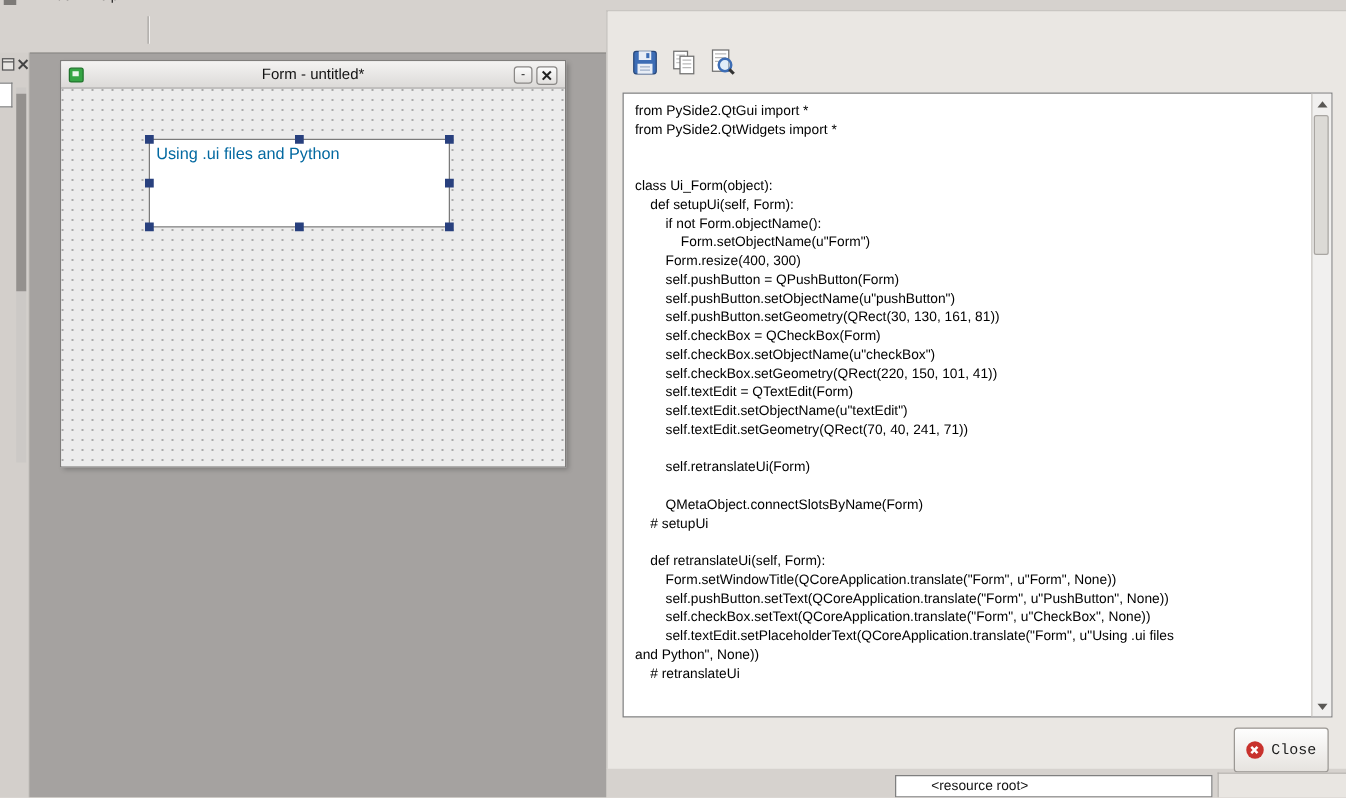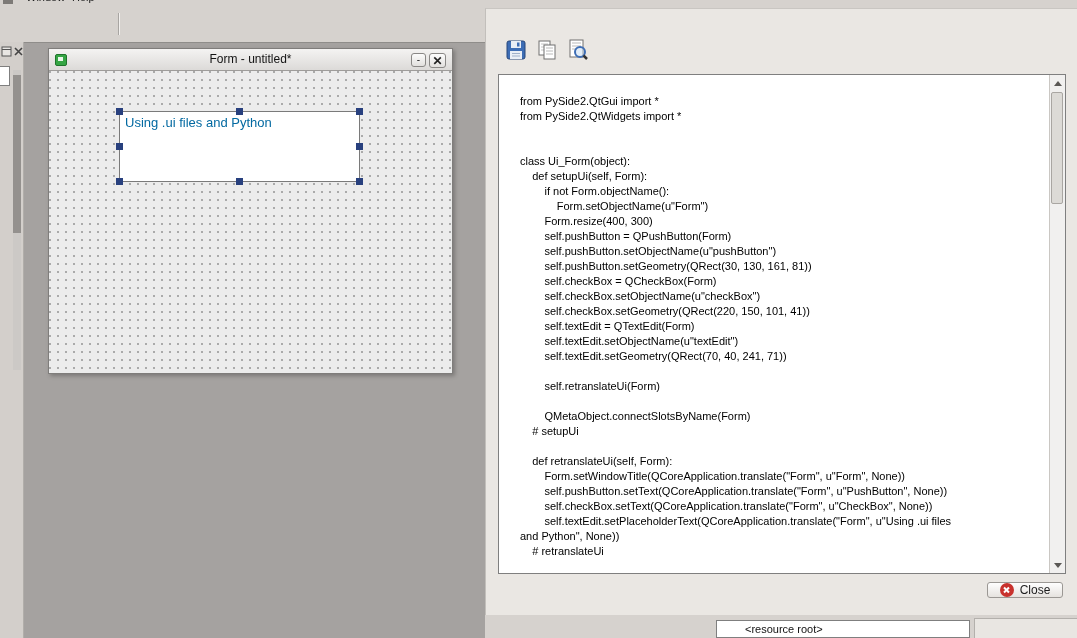--- a/index.html
+++ b/index.html
@@ -55,29 +55,29 @@
   .pushbutton { position:absolute; left:30px; top:130px; width:161px; height:81px; border:1px solid #a7a7a7; border-radius:3px; background:linear-gradient(#f8f8f8,#ececec 49%,#e4e4e4 50%,#dcdcdc); display:flex; align-items:center; justify-content:center; font-size:12px; color:#111; }
   .checkbox { position:absolute; left:220px; top:150px; width:101px; height:41px; display:flex; align-items:center; gap:6px; font-size:12px; color:#111; padding-left:1px; }
   .cb-box { width:13px; height:13px; background:#fff; border:1px solid #828282; flex:0 0 auto; }
 
   
   .code-dialog { position:absolute; left:485px; top:8px; width:592px; height:607px; background:#eae7e3; border-top:1px solid #c9c6c2; border-left:1px solid #c2bfbb; }
   .dlg-btn { position:absolute; top:28px; width:26px; height:26px; display:flex; align-items:center; justify-content:center; border:1px solid transparent; border-radius:2px; background:transparent; padding:0; }
   .dlg-save { left:17px; } .dlg-copy { left:48px; } .dlg-find { left:79px; }
 
   .code-area { position:absolute; left:12px; top:65px; width:568px; height:500px; background:#fff; border:1px solid #7f7f7f; }
-  .code-text { position:absolute; left:0; top:0; right:16px; bottom:0; margin:16px; padding:3px 2px 3px 5px; font-family:"Liberation Sans", sans-serif; font-size:11px; line-height:15px; color:#000; white-space:pre-wrap; overflow:hidden; }
+  .code-text { position:absolute; left:0; top:0; right:16px; bottom:0; margin:4px; padding:3px 2px 3px 5px; font-family:"Liberation Sans", sans-serif; font-size:11px; line-height:15px; color:#000; white-space:pre-wrap; overflow:hidden; }
   .code-vsb { position:absolute; right:0; top:0; width:16px; height:100%; background:#f1f0ef; border-left:1px solid #cac7c3; }
   .vsb-arrow { position:absolute; left:0; width:15px; height:16px; display:flex; align-items:center; justify-content:center; }
   .vsb-up { top:0; } .vsb-down { bottom:0; }
   .tri-up { width:0; height:0; border-left:4px solid transparent; border-right:4px solid transparent; border-bottom:5px solid #5a5855; }
   .tri-down { width:0; height:0; border-left:4px solid transparent; border-right:4px solid transparent; border-top:5px solid #5a5855; }
   .vsb-thumb { position:absolute; left:1px; right:2px; top:17px; height:112px; background:#dcdad6; border:1px solid #a9a6a2; border-radius:2px; }
 
-  .close-btn { position:absolute; left:501px; top:573px; width:76px; height:16px; border:1px solid #9b9894; border-radius:3px; background:linear-gradient(#fefefe,#e6e3df); display:flex; align-items:center; justify-content:center; gap:6px; font-size:12px; color:#1c1c1c; font-family:Liberation Sans, sans-serif; }
+  .close-btn { position:absolute; left:501px; top:573px; width:76px; height:36px; border:1px solid #9b9894; border-radius:3px; background:linear-gradient(#fefefe,#e6e3df); display:flex; align-items:center; justify-content:center; gap:6px; font-size:12px; color:#1c1c1c; font-family:Liberation Mono, monospace; }
   .red-x { position:relative; width:14px; height:14px; border-radius:50%; background:#c8322d; flex:0 0 auto; }
   .red-x::before, .red-x::after { content:""; position:absolute; left:3.5px; top:6px; width:7px; height:2px; background:#fff; }
   .red-x::before { transform:rotate(45deg); }
   .red-x::after { transform:rotate(-45deg); }
 
   
   .res-root { position:absolute; left:716px; top:620px; width:254px; height:18px; background:#fff; border:1px solid #7f7f7f; font-size:11px; line-height:16px; padding-left:28px; color:#111; }
   .res-side { position:absolute; left:974px; top:618px; width:103px; height:20px; background:#e9e6e2; border-top:1px solid #b3b0ac; border-left:1px solid #b3b0ac; }
 
   svg { display:block; }

